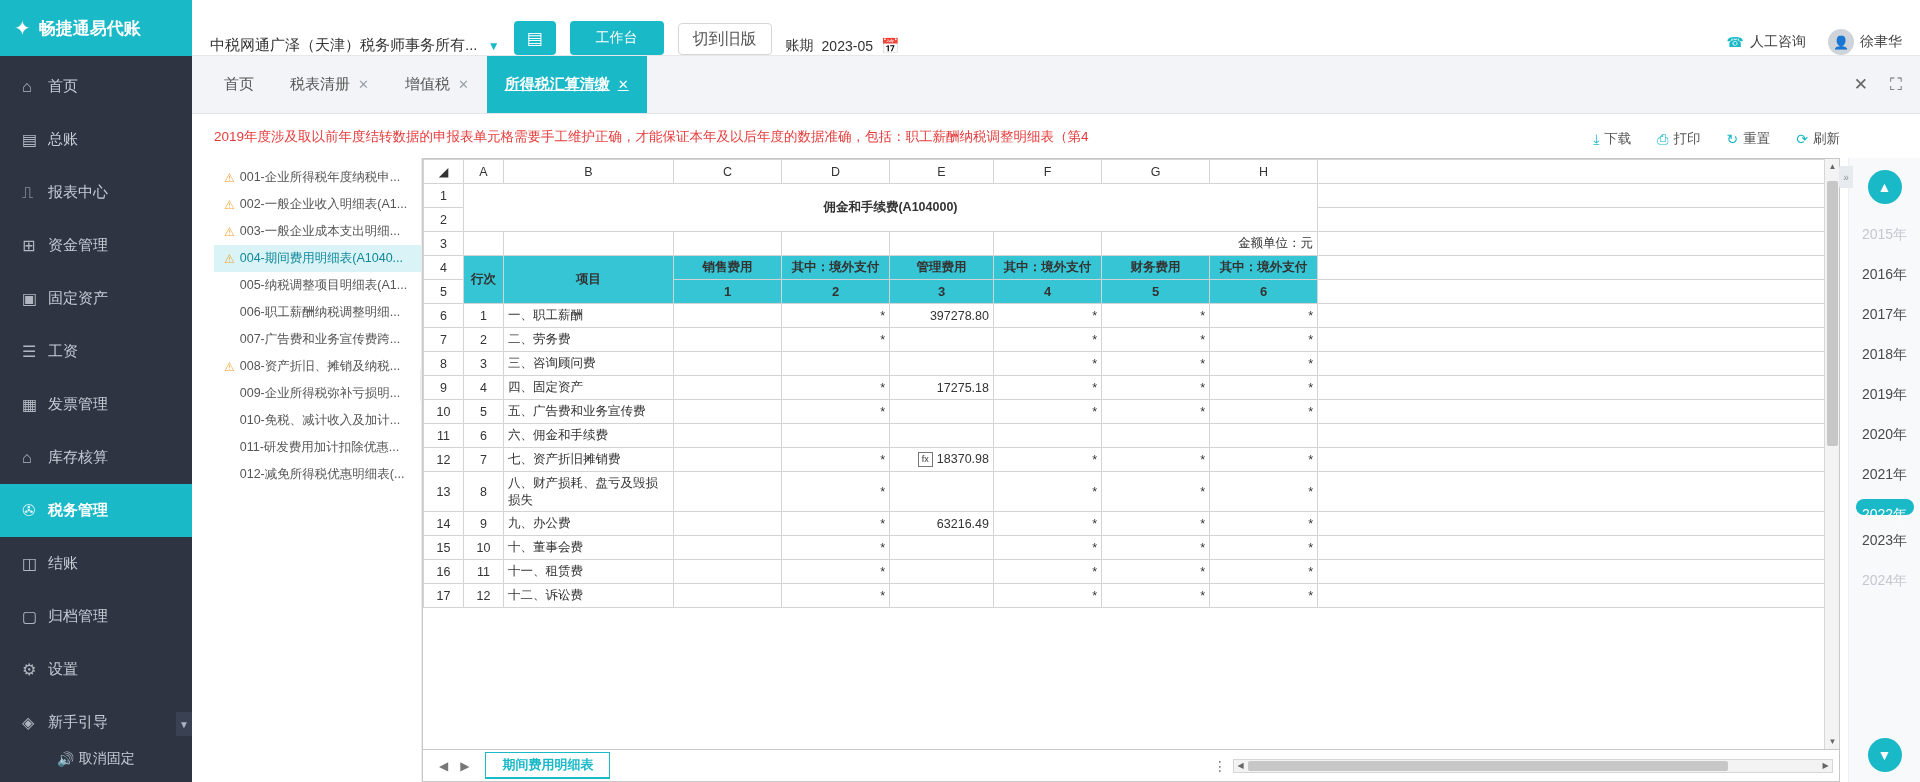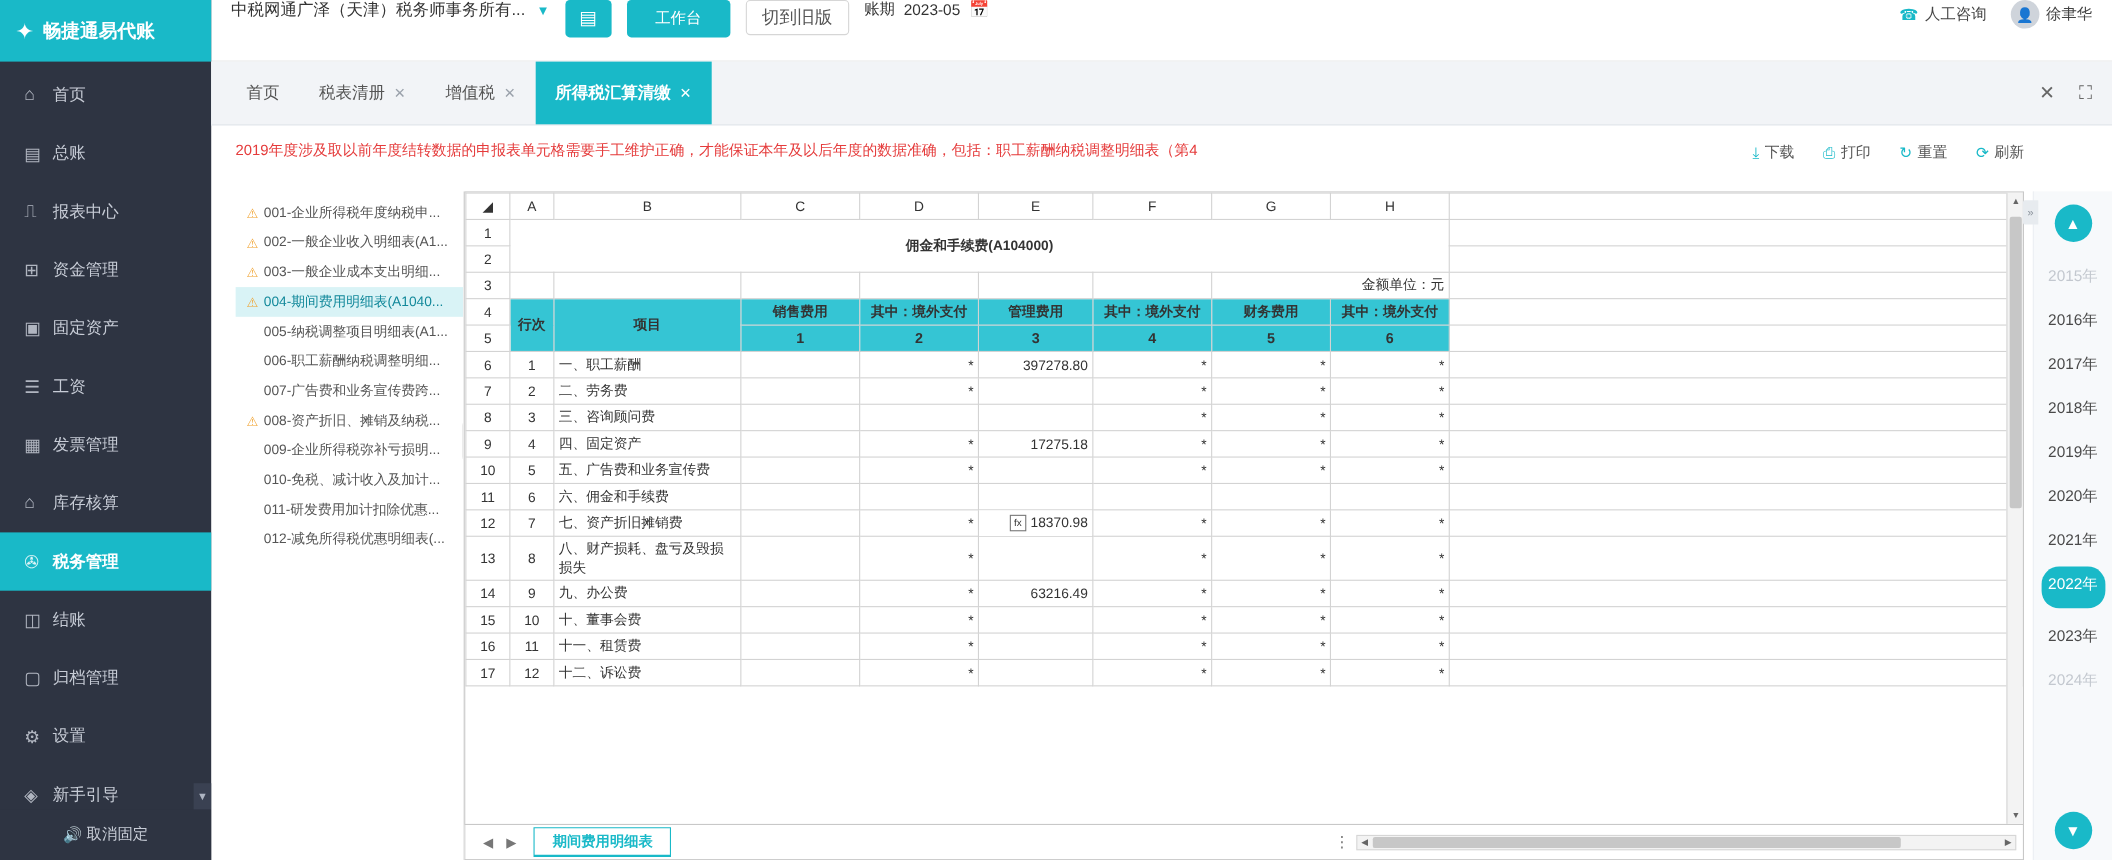--- a/index.html
+++ b/index.html
@@ -40,21 +40,21 @@
     background:#3a4152; color:#aeb5c2; font-size:10px;
     display:flex; align-items:center; justify-content:center; cursor:pointer;
   }
 
   
   .right { flex:1; display:flex; flex-direction:column; min-width:0; }
 
   
   .header {
     height:56px; background:#fff; border-bottom:1px solid #e8e8e8;
-    display:flex; align-items:flex-start; padding:0 18px; gap:14px;
+    display:flex; align-items:flex-end; padding:0 18px; gap:14px;
     flex:0 0 56px;
   }
   .company {
     font-size:15px; color:#333; max-width:300px; white-space:nowrap;
     overflow:hidden; text-overflow:ellipsis; cursor:pointer;
   }
   .caret { color:#19b9c8; font-size:12px; margin-left:6px; }
   .hdr-doc {
     width:42px; height:34px; background:#19b9c8; border-radius:4px;
     color:#fff; display:flex; align-items:center; justify-content:center;
@@ -83,31 +83,31 @@
   .tabbar {
     height:58px; background:#f2f4f7; border-bottom:1px solid #e2e5ea;
     display:flex; align-items:stretch; padding-left:14px; flex:0 0 58px;
     position:relative;
   }
   .tab {
     display:flex; align-items:center; gap:8px; padding:0 18px; font-size:15px;
     color:#555; cursor:pointer; background:transparent;
   }
   .tab .x { font-size:13px; color:#9aa1ab; }
-  .tab.active { background:#19b9c8; color:#fff; font-weight:bold; }
+  .tab.active { background:#19b9c8; color:#fff; font-weight:bold;text-decoration:underline; }
   .tab.active .x { color:#fff; }
   .tabbar-right {
     margin-left:auto; display:flex; align-items:center; gap:22px; padding-right:18px;
     color:#666;
   }
   .tabbar-right span { cursor:pointer; font-size:17px; }
 
   
   .notice {
-    color:#e53b3b; font-size:13.5px; line-height:22px; padding:12px 0 26px 22px;
+    color:#e53b3b; font-size:13.5px; line-height:22px; padding:12px 0 10px 22px;
     flex:0 0 auto; position:relative;
   }
   .toolbar-actions {
     position:absolute; right:80px; top:14px; display:flex; gap:26px;
     font-size:13.5px; color:#555;
   }
   .toolbar-actions .ta { display:flex; align-items:center; gap:5px; cursor:pointer; }
   .toolbar-actions .ta .g { color:#19b9c8; font-size:14px; }
 
   
@@ -204,21 +204,21 @@
     width:34px; height:34px; border-radius:50%; background:#19b9c8; color:#fff;
     display:flex; align-items:center; justify-content:center; font-size:14px;
     cursor:pointer; margin:4px 0 10px;
   }
   .year {
     height:40px; line-height:40px; font-size:14px; color:#4a4a4a; cursor:pointer;
     width:100%; text-align:center;
   }
   .year.dim { color:#c3c8cf; }
   .year.sel {
-    background:#19b9c8; color:#fff; border-radius:16px; width:58px; height:38px;
+    background:#19b9c8; color:#fff; border-radius:16px; width:58px; height:16px;
     line-height:30px; margin:5px auto;
   }
   .rail-bottom { margin-top:auto; margin-bottom:10px; }
   .rail-collapse {
     position:absolute; left:-10px; top:8px; width:14px; height:22px; background:#e7ebef;
     color:#8b939c; font-size:10px; display:flex; align-items:center; justify-content:center;
     border-radius:2px 0 0 2px; cursor:pointer;
   }
 </style>
 </head>

